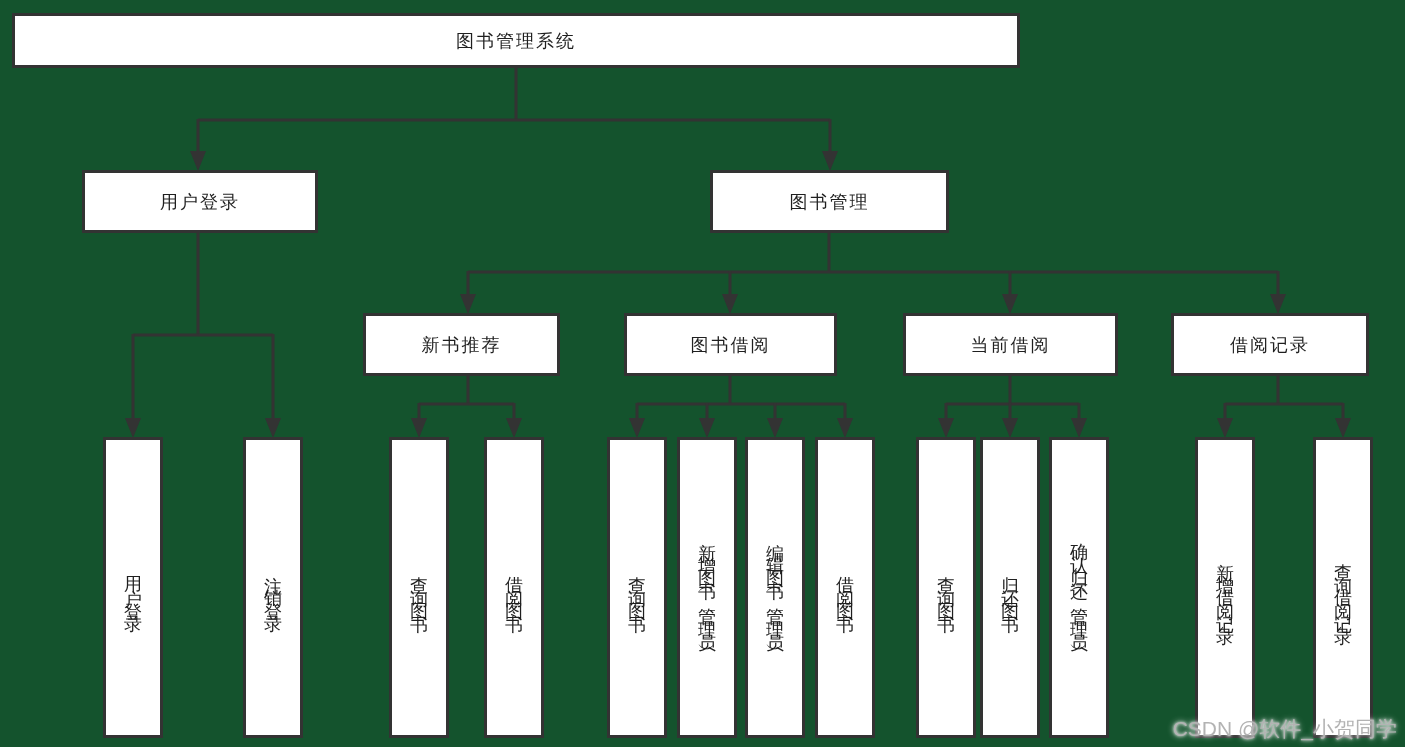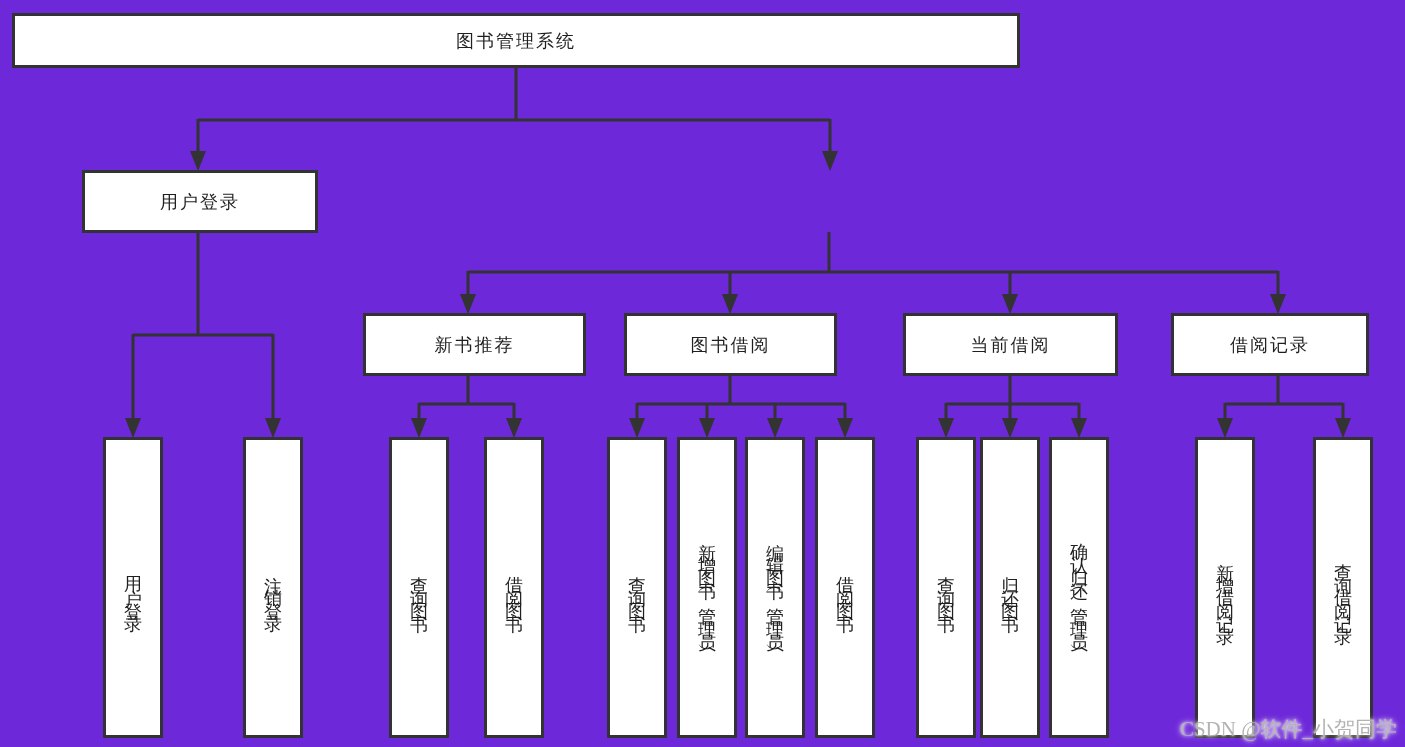--- a/index.html
+++ b/index.html
@@ -1,20 +1,20 @@
 <!DOCTYPE html>
 <html><head>
 <meta charset="utf-8">
 <style>
   html,body{margin:0;padding:0;background:#ffffff;}
   .stage{
     position:relative;
     width:1405px;height:747px;
-    background:#6d28d9;
-    font-family:Liberation Serif, serif;
+    background:#14532d;
+    font-family:Liberation Sans, sans-serif;
     color:#1f1f1f;
     overflow:hidden;
   }
   .connectors{position:absolute;left:0;top:0;width:1405px;height:747px;}
   .node{
     position:absolute;
     box-sizing:border-box;
     border:3px solid #333333;
     background:#ffffff;
     display:flex;align-items:center;justify-content:center;
@@ -114,22 +114,25 @@
     </g>
   </svg>
 
   <div class="node" style="left:12px;top:13px;width:1008px;height:55px">
     <span class="lbl">图书管理系统</span>
   </div>
 
   <div class="node" style="left:82px;top:170px;width:236px;height:63px">
     <span class="lbl">用户登录</span>
   </div>
+  <div class="node" style="left:710px;top:170px;width:239px;height:63px">
+    <span class="lbl">图书管理</span>
+  </div>
 
-  <div class="node" style="left:363px;top:313px;width:223px;height:63px">
+  <div class="node" style="left:363px;top:313px;width:197px;height:63px">
     <span class="lbl">新书推荐</span>
   </div>
   <div class="node" style="left:903px;top:313px;width:215px;height:63px">
     <span class="lbl">当前借阅</span>
   </div>
   <div class="node" style="left:624px;top:313px;width:213px;height:63px">
     <span class="lbl">图书借阅</span>
   </div>
   <div class="node" style="left:1171px;top:313px;width:198px;height:63px">
     <span class="lbl">借阅记录</span>

